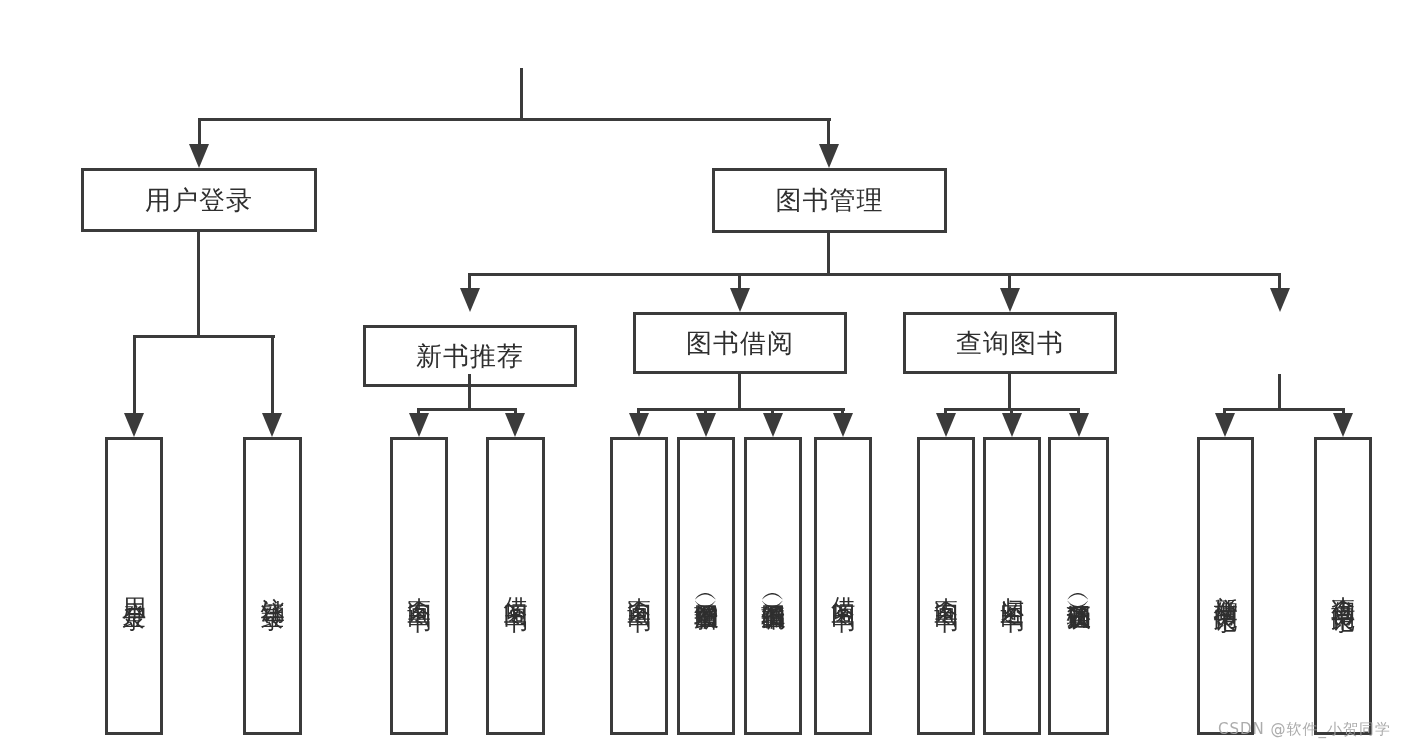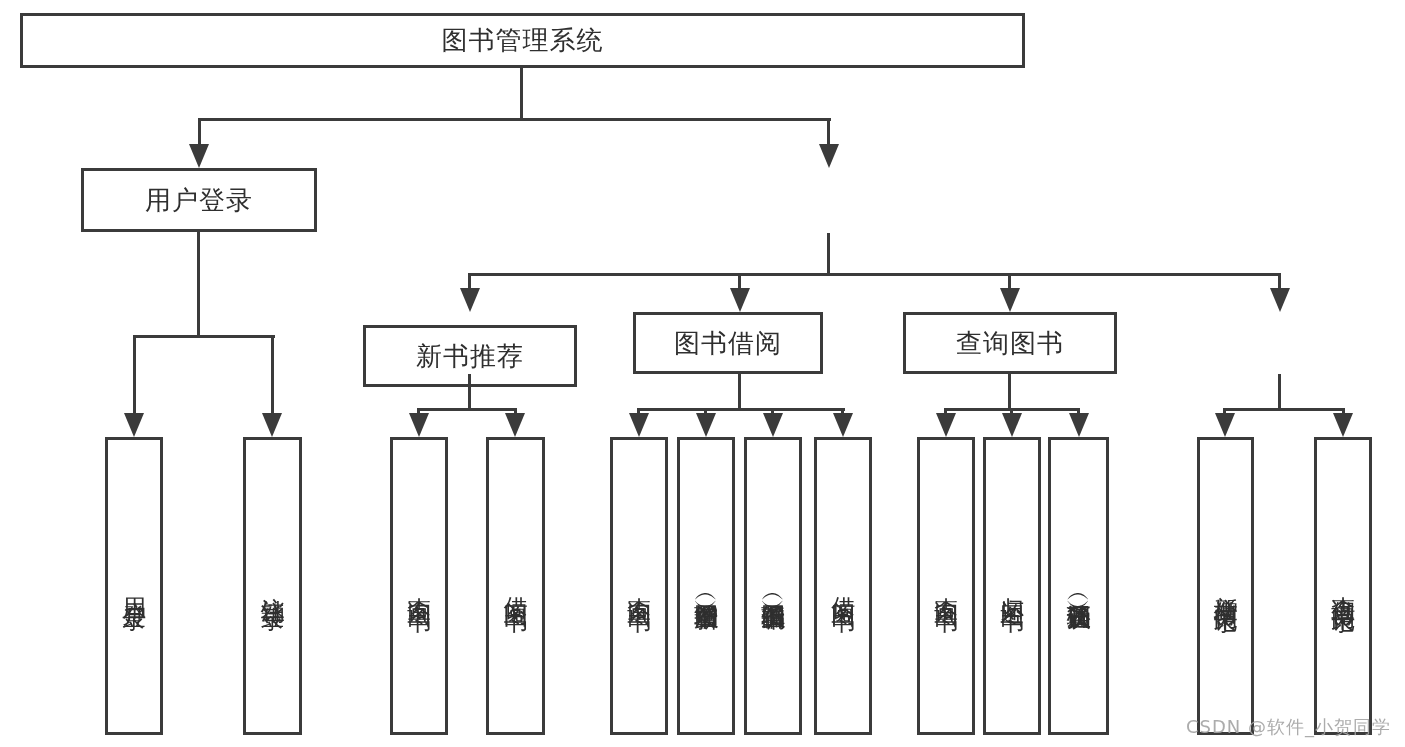--- a/index.html
+++ b/index.html
@@ -21,59 +21,59 @@
   }
   .hline{position:absolute;height:3px;background:#3b3b3b;}
   .vline{position:absolute;width:3px;background:#3b3b3b;}
   .arrow{
     position:absolute;width:0;height:0;
     border-left:10px solid transparent;border-right:10px solid transparent;
     border-top:24px solid #3b3b3b;
   }
   #watermark{
     position:absolute;right:14px;bottom:8px;z-index:5;
-    font-size:18px;color:rgba(165,165,165,0.92);letter-spacing:1px;white-space:nowrap;
+    font-size:15px;color:rgba(165,165,165,0.92);letter-spacing:1px;white-space:nowrap;
   }
 </style>
 </head>
 <body>
 
 <div id="canvas">
 
-  <div class="box" style="left:20px;top:13px;width:1005px;height:55px;">图书管理系统</div>
 
   <div class="vline" style="left:520px;top:68px;height:50px;"></div>
   <div class="hline" style="left:198px;top:118px;width:633px;"></div>
   <div class="vline" style="left:198px;top:118px;height:30px;"></div>
   <div class="vline" style="left:827px;top:118px;height:30px;"></div>
   <div class="arrow" style="left:189px;top:144px;"></div>
   <div class="arrow" style="left:819px;top:144px;"></div>
 
   <div class="box" style="left:81px;top:168px;width:236px;height:64px;">用户登录</div>
+  <div class="box" style="left:712px;top:168px;width:235px;height:65px;">图书管理</div>
 
   <div class="vline" style="left:197px;top:232px;height:103px;"></div>
   <div class="hline" style="left:133px;top:335px;width:142px;"></div>
   <div class="vline" style="left:133px;top:335px;height:84px;"></div>
   <div class="vline" style="left:271px;top:335px;height:84px;"></div>
   <div class="arrow" style="left:124px;top:413px;"></div>
   <div class="arrow" style="left:262px;top:413px;"></div>
 
   <div class="vline" style="left:827px;top:233px;height:40px;"></div>
   <div class="hline" style="left:468px;top:273px;width:813px;"></div>
   <div class="vline" style="left:468px;top:273px;height:21px;"></div>
   <div class="vline" style="left:738px;top:273px;height:21px;"></div>
   <div class="vline" style="left:1008px;top:273px;height:21px;"></div>
   <div class="vline" style="left:1278px;top:273px;height:21px;"></div>
   <div class="arrow" style="left:460px;top:288px;"></div>
   <div class="arrow" style="left:730px;top:288px;"></div>
   <div class="arrow" style="left:1000px;top:288px;"></div>
   <div class="arrow" style="left:1270px;top:288px;"></div>
 
   <div class="box" style="left:363px;top:325px;width:214px;height:62px;">新书推荐</div>
-  <div class="box" style="left:633px;top:312px;width:190px;height:62px;">图书借阅</div>
+  <div class="box" style="left:633px;top:312px;width:214px;height:62px;">图书借阅</div>
   <div class="box" style="left:903px;top:312px;width:214px;height:62px;">查询图书</div>
 
   <div class="vline" style="left:468px;top:374px;height:34px;"></div>
   <div class="hline" style="left:417px;top:408px;width:100px;"></div>
   <div class="vline" style="left:417px;top:408px;height:12px;"></div>
   <div class="vline" style="left:514px;top:408px;height:12px;"></div>
   <div class="arrow" style="left:409px;top:413px;"></div>
   <div class="arrow" style="left:505px;top:413px;"></div>
 
   <div class="vline" style="left:738px;top:374px;height:34px;"></div>

